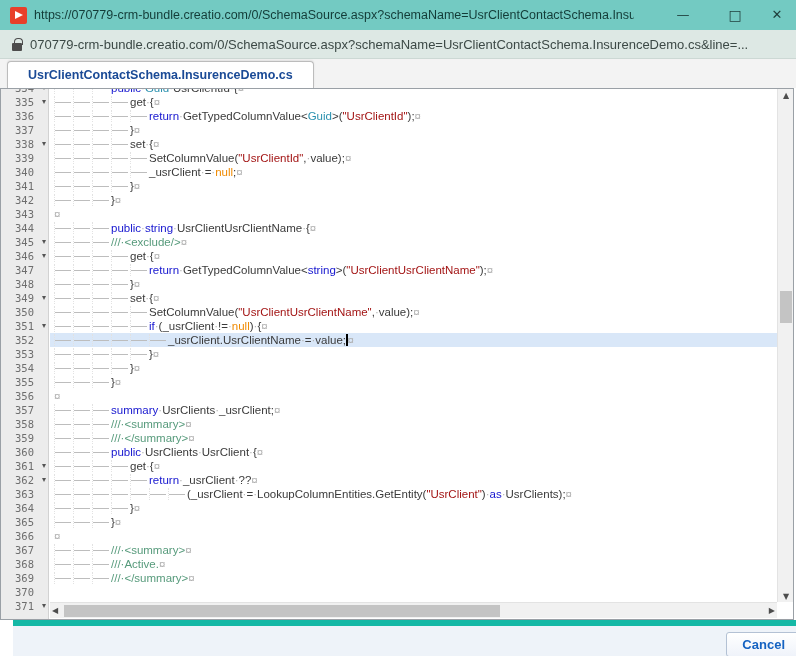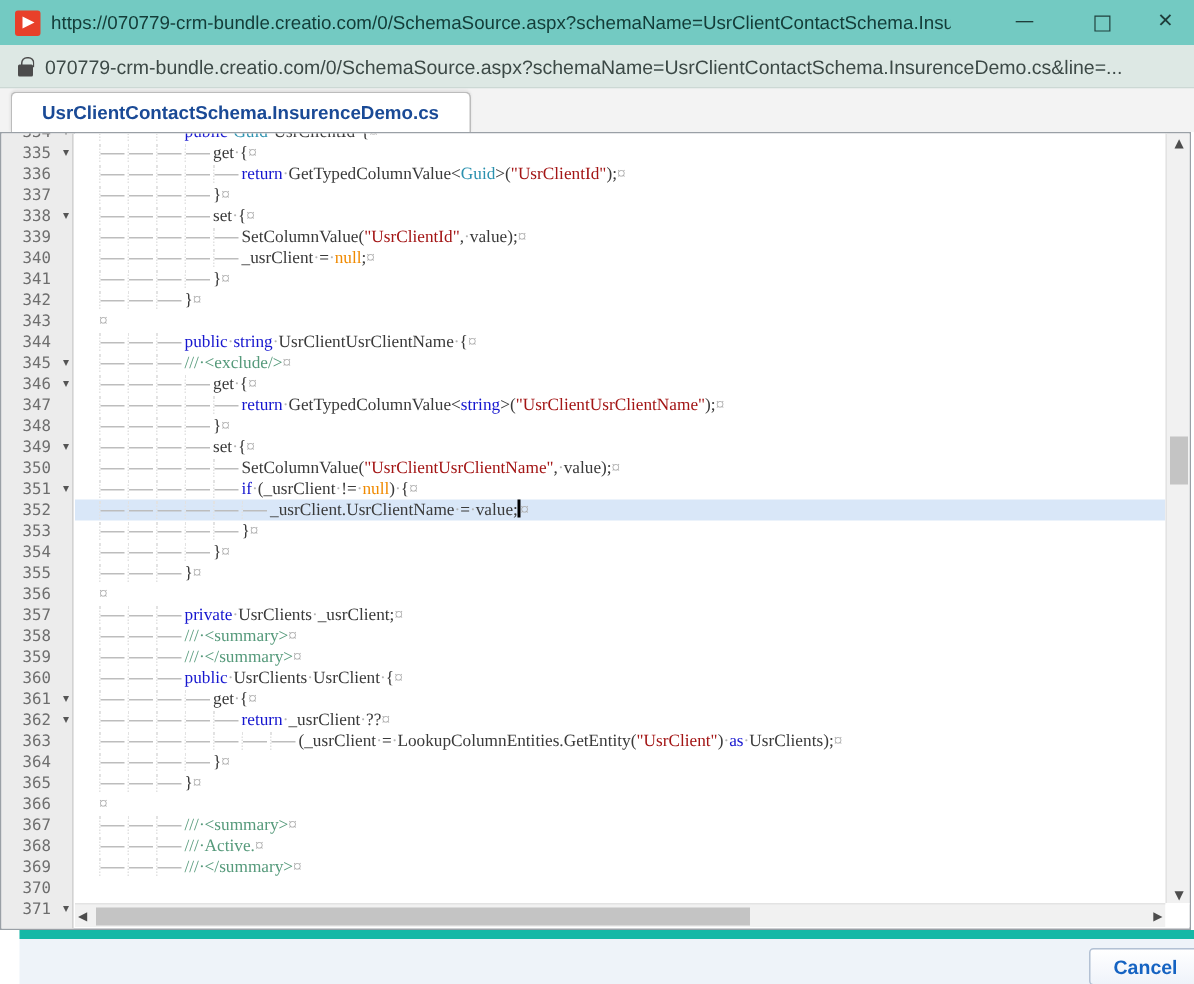--- a/index.html
+++ b/index.html
@@ -47,22 +47,22 @@
   .codearea { position:absolute; left:49px; top:0; width:727px; height:513px;
               overflow:hidden; background:#fff; }
   .shift { transform:translateY(-8px); }
 
   .gut-row { height:14px; line-height:14px; position:relative; text-align:right;
              padding-right:15px; font-size:10.5px; color:#6e6e6e;
              font-family:"DejaVu Sans Mono", monospace;margin-left:14px; }
   .fold { position:absolute; right:2px; top:0; font-size:8px; color:#555;
           line-height:14px; font-family:"DejaVu Sans", sans-serif; cursor:pointer; }
 
-  .code-row { height:14px; line-height:14px; white-space:nowrap; padding-left:16px;
-              font-size:11.5px; font-family:Liberation Serif, serif; color:#3a3a3a; }
+  .code-row { height:14px; line-height:14px; white-space:nowrap; padding-left:4px;
+              font-size:11.5px; font-family:Liberation Sans, sans-serif; color:#3a3a3a; }
   .code-row.hl { background:#d9e7f8; }
   .tb { display:inline-block; width:19px; height:14px; vertical-align:top; position:relative; }
   .tb::before { content:""; position:absolute; left:1px; right:2px; top:7px;
                 border-top:1px solid #bdbdbd; }
   .tb::after  { content:""; position:absolute; left:0; top:1px; bottom:1px;
                 border-left:1px dotted #e2e2e2; }
   .k { color:#1616cf; }
   .t { color:#2b91af; }
   .s { color:#a31515; }
   .n { color:#f08a00; }
@@ -178,21 +178,21 @@
         <div class="code-row"><span class="tb"></span><span class="tb"></span><span class="tb"></span><span class="tb"></span><span class="tb"></span><span class="k">return</span><span class="w">·</span><span class="p">GetTypedColumnValue&lt;</span><span class="k">string</span><span class="p">&gt;(</span><span class="s">"UsrClientUsrClientName"</span><span class="p">);</span><span class="eol">¤</span></div>
         <div class="code-row"><span class="tb"></span><span class="tb"></span><span class="tb"></span><span class="tb"></span><span class="p">}</span><span class="eol">¤</span></div>
         <div class="code-row"><span class="tb"></span><span class="tb"></span><span class="tb"></span><span class="tb"></span><span class="p">set</span><span class="w">·</span><span class="p">{</span><span class="eol">¤</span></div>
         <div class="code-row"><span class="tb"></span><span class="tb"></span><span class="tb"></span><span class="tb"></span><span class="tb"></span><span class="p">SetColumnValue(</span><span class="s">"UsrClientUsrClientName"</span><span class="p">,</span><span class="w">·</span><span class="p">value);</span><span class="eol">¤</span></div>
         <div class="code-row"><span class="tb"></span><span class="tb"></span><span class="tb"></span><span class="tb"></span><span class="tb"></span><span class="k">if</span><span class="w">·</span><span class="p">(_usrClient</span><span class="w">·</span><span class="p">!=</span><span class="w">·</span><span class="n">null</span><span class="p">)</span><span class="w">·</span><span class="p">{</span><span class="eol">¤</span></div>
         <div class="code-row hl"><span class="tb"></span><span class="tb"></span><span class="tb"></span><span class="tb"></span><span class="tb"></span><span class="tb"></span><span class="p">_usrClient.UsrClientName</span><span class="w">·</span><span class="p">=</span><span class="w">·</span><span class="p">value;</span><span class="caret"></span><span class="eol">¤</span></div>
         <div class="code-row"><span class="tb"></span><span class="tb"></span><span class="tb"></span><span class="tb"></span><span class="tb"></span><span class="p">}</span><span class="eol">¤</span></div>
         <div class="code-row"><span class="tb"></span><span class="tb"></span><span class="tb"></span><span class="tb"></span><span class="p">}</span><span class="eol">¤</span></div>
         <div class="code-row"><span class="tb"></span><span class="tb"></span><span class="tb"></span><span class="p">}</span><span class="eol">¤</span></div>
         <div class="code-row"><span class="eol">¤</span></div>
-        <div class="code-row"><span class="tb"></span><span class="tb"></span><span class="tb"></span><span class="k">private</span><span class="w">·</span><span class="p">UsrClients</span><span class="w">·</span><span class="p">_usrClient;</span><span class="eol">¤</span></div>
+        <div class="code-row"><span class="tb"></span><span class="tb"></span><span class="tb"></span><span class="k">summary</span><span class="w">·</span><span class="p">UsrClients</span><span class="w">·</span><span class="p">_usrClient;</span><span class="eol">¤</span></div>
         <div class="code-row"><span class="tb"></span><span class="tb"></span><span class="tb"></span><span class="c">///·&lt;summary&gt;</span><span class="eol">¤</span></div>
         <div class="code-row"><span class="tb"></span><span class="tb"></span><span class="tb"></span><span class="c">///·&lt;/summary&gt;</span><span class="eol">¤</span></div>
         <div class="code-row"><span class="tb"></span><span class="tb"></span><span class="tb"></span><span class="k">public</span><span class="w">·</span><span class="p">UsrClients</span><span class="w">·</span><span class="p">UsrClient</span><span class="w">·</span><span class="p">{</span><span class="eol">¤</span></div>
         <div class="code-row"><span class="tb"></span><span class="tb"></span><span class="tb"></span><span class="tb"></span><span class="p">get</span><span class="w">·</span><span class="p">{</span><span class="eol">¤</span></div>
         <div class="code-row"><span class="tb"></span><span class="tb"></span><span class="tb"></span><span class="tb"></span><span class="tb"></span><span class="k">return</span><span class="w">·</span><span class="p">_usrClient</span><span class="w">·</span><span class="p">??</span><span class="eol">¤</span></div>
         <div class="code-row"><span class="tb"></span><span class="tb"></span><span class="tb"></span><span class="tb"></span><span class="tb"></span><span class="tb"></span><span class="tb"></span><span class="p">(_usrClient</span><span class="w">·</span><span class="p">=</span><span class="w">·</span><span class="p">LookupColumnEntities.GetEntity(</span><span class="s">"UsrClient"</span><span class="p">)</span><span class="w">·</span><span class="k">as</span><span class="w">·</span><span class="p">UsrClients);</span><span class="eol">¤</span></div>
         <div class="code-row"><span class="tb"></span><span class="tb"></span><span class="tb"></span><span class="tb"></span><span class="p">}</span><span class="eol">¤</span></div>
         <div class="code-row"><span class="tb"></span><span class="tb"></span><span class="tb"></span><span class="p">}</span><span class="eol">¤</span></div>
         <div class="code-row"><span class="eol">¤</span></div>
         <div class="code-row"><span class="tb"></span><span class="tb"></span><span class="tb"></span><span class="c">///·&lt;summary&gt;</span><span class="eol">¤</span></div>

